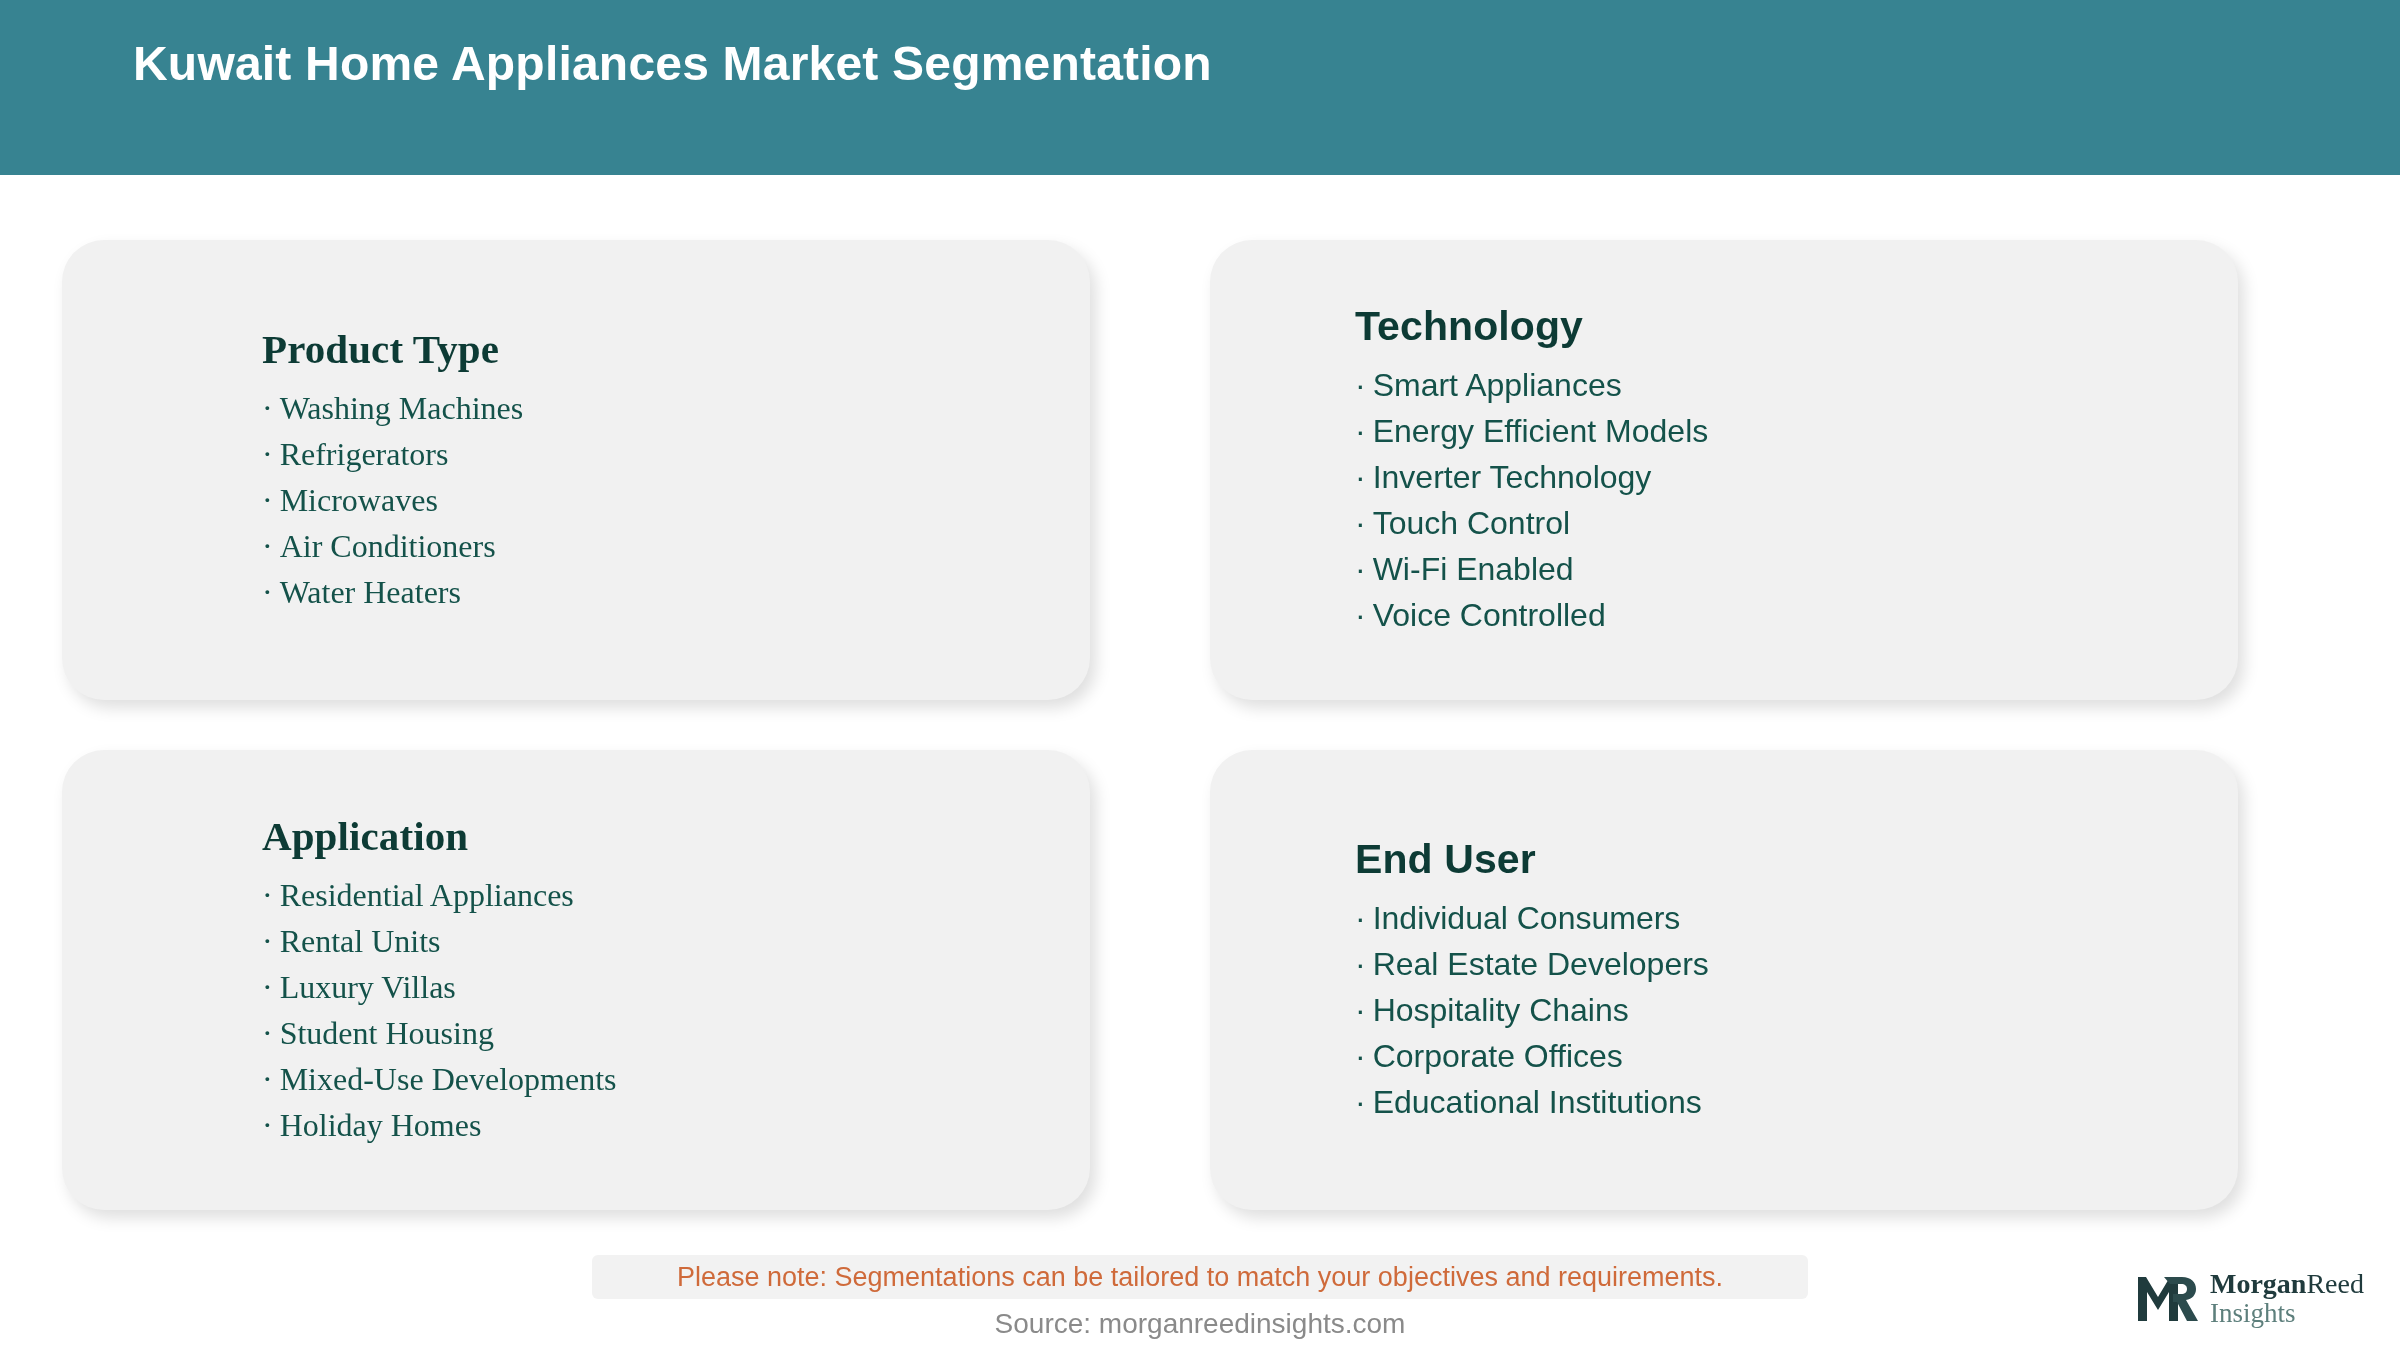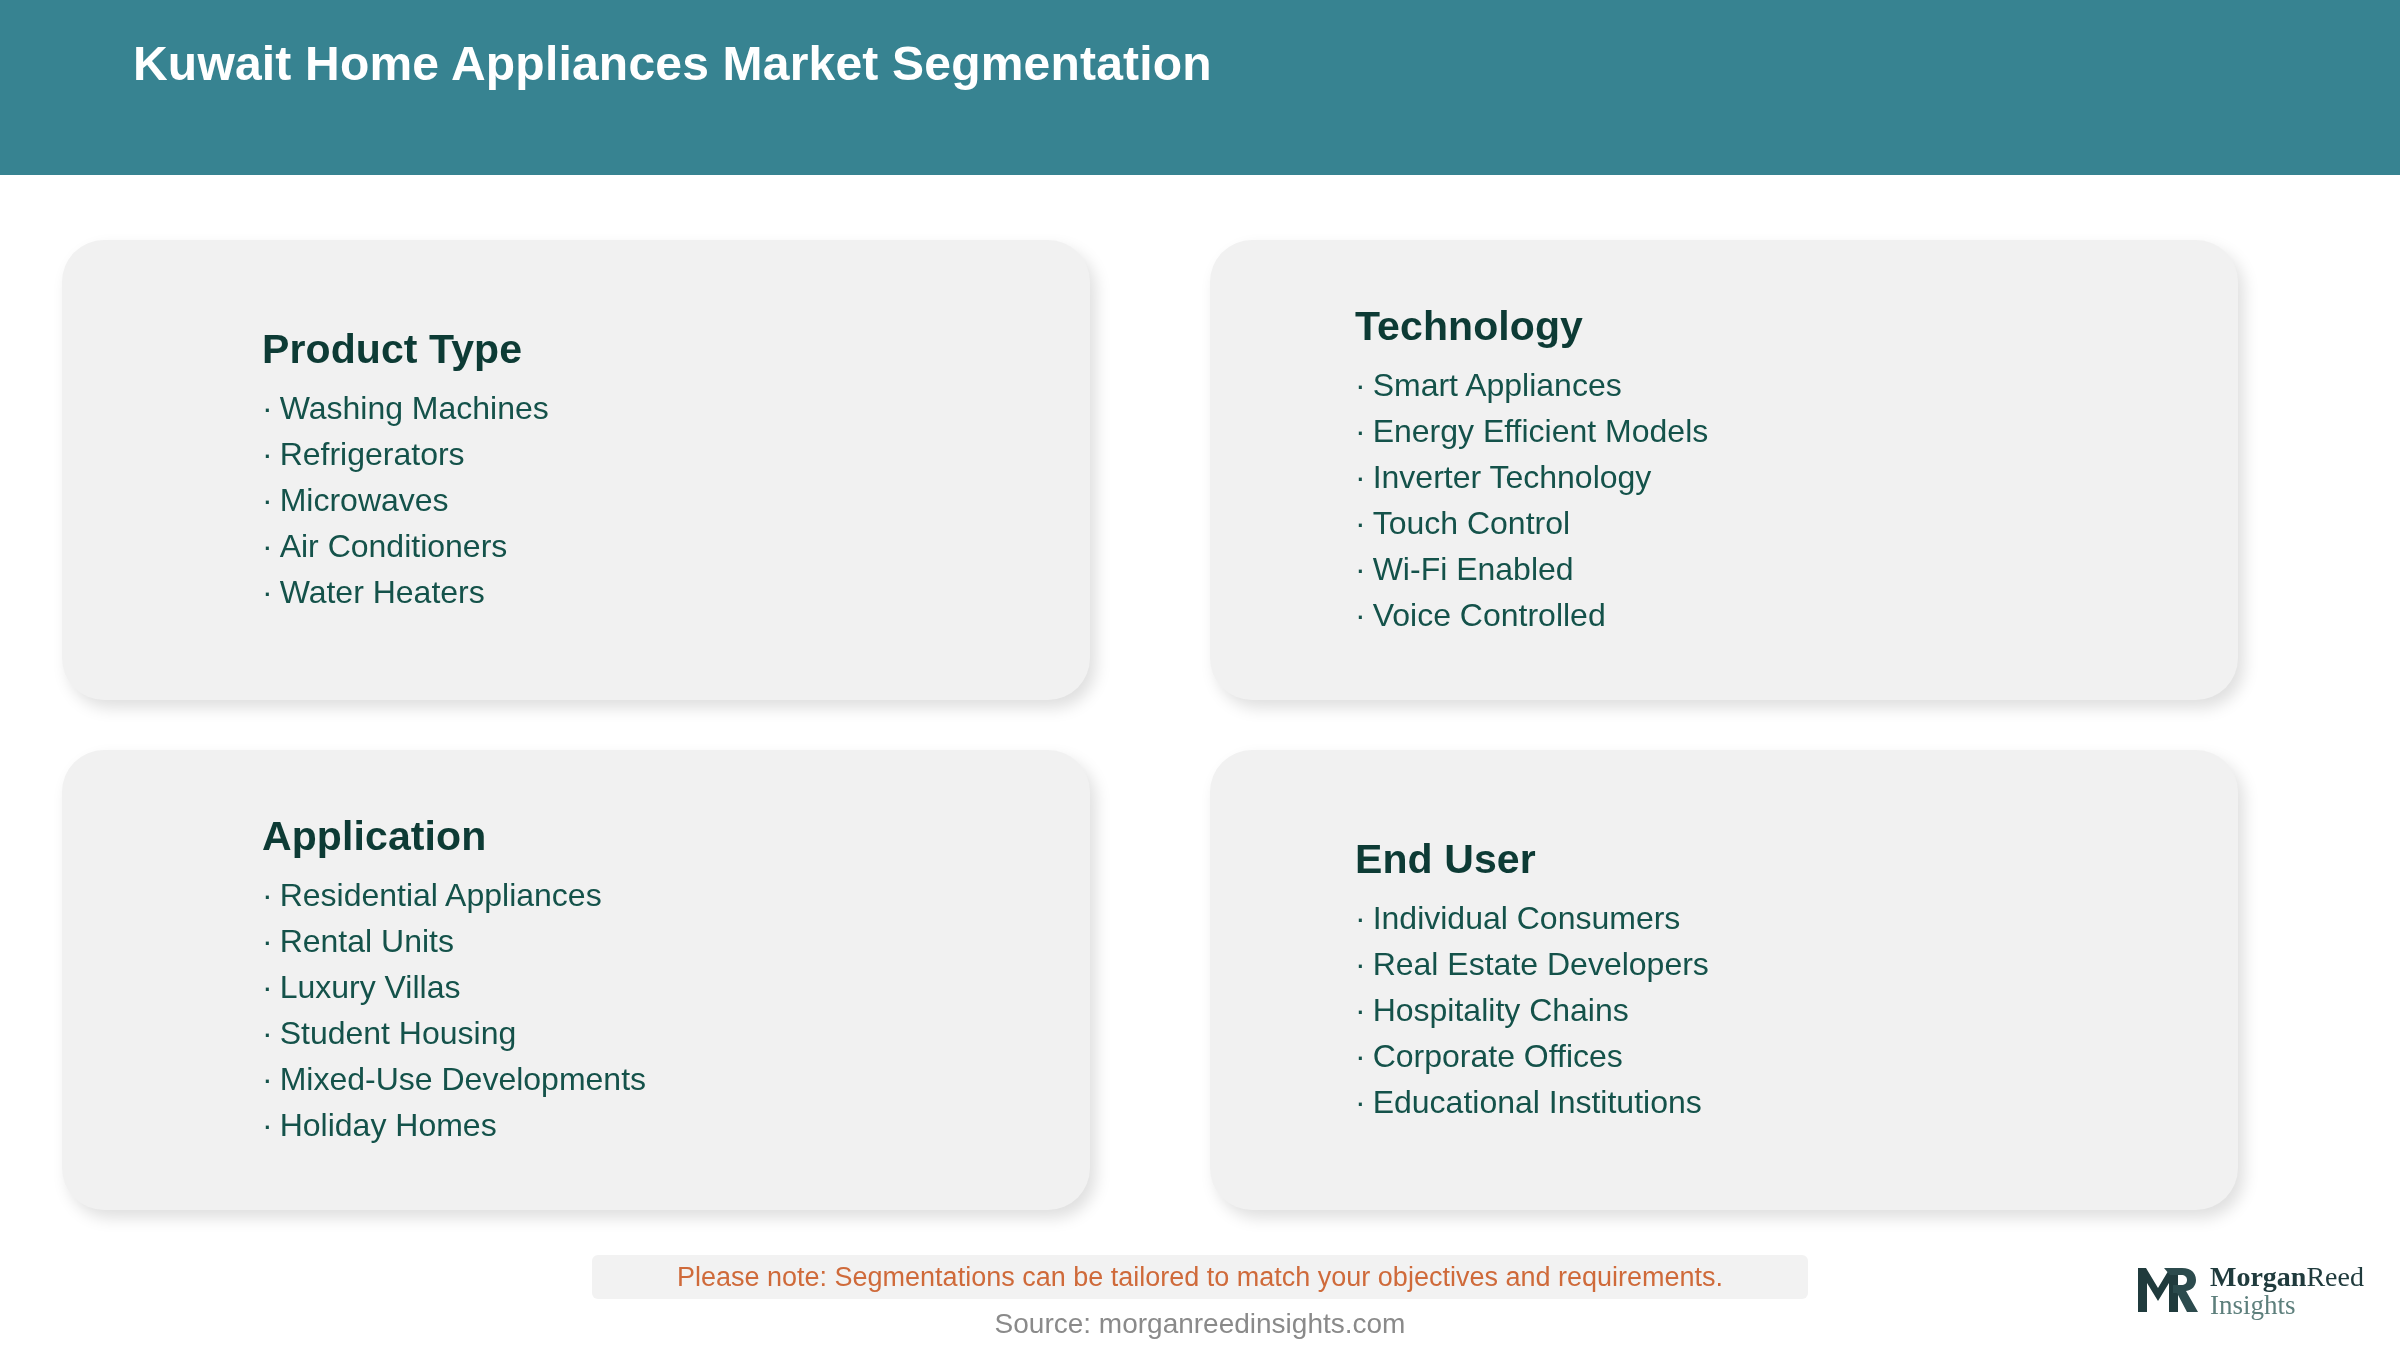--- a/index.html
+++ b/index.html
@@ -63,21 +63,21 @@
 
   .card-inner {
     position: absolute;
     left: 0;
     top: 50%;
     transform: translateY(-50%);
     width: 100%;
     padding: 0 60px;
   }
 
-  .card-left .card-inner { text-align: left; padding-left: 200px; }
+  .card-left .card-inner { text-align: left; padding-left: 200px; font-family: Liberation Serif, serif; }
   .card-right .card-inner { text-align: left; padding-left: 145px; }
 
   .card-title {
     font-size: 41px;
     font-weight: bold;
     color: #0d3b35;
     margin-bottom: 12px;
     letter-spacing: 0.1px;
   }
 
@@ -123,21 +123,21 @@
   }
 
   
   .logo {
     position: absolute;
     left: 2134px;
     top: 1262px;
     width: 250px;
     height: 72px;
     display: flex;
-    align-items: flex-start;
+    align-items: center;
   }
 
   .logo-mark { width: 66px; height: 54px; flex: 0 0 auto; }
 
   .logo-words {
     margin-left: 10px;
     display: flex;
     flex-direction: column;
     justify-content: center;
     line-height: 1.04;

